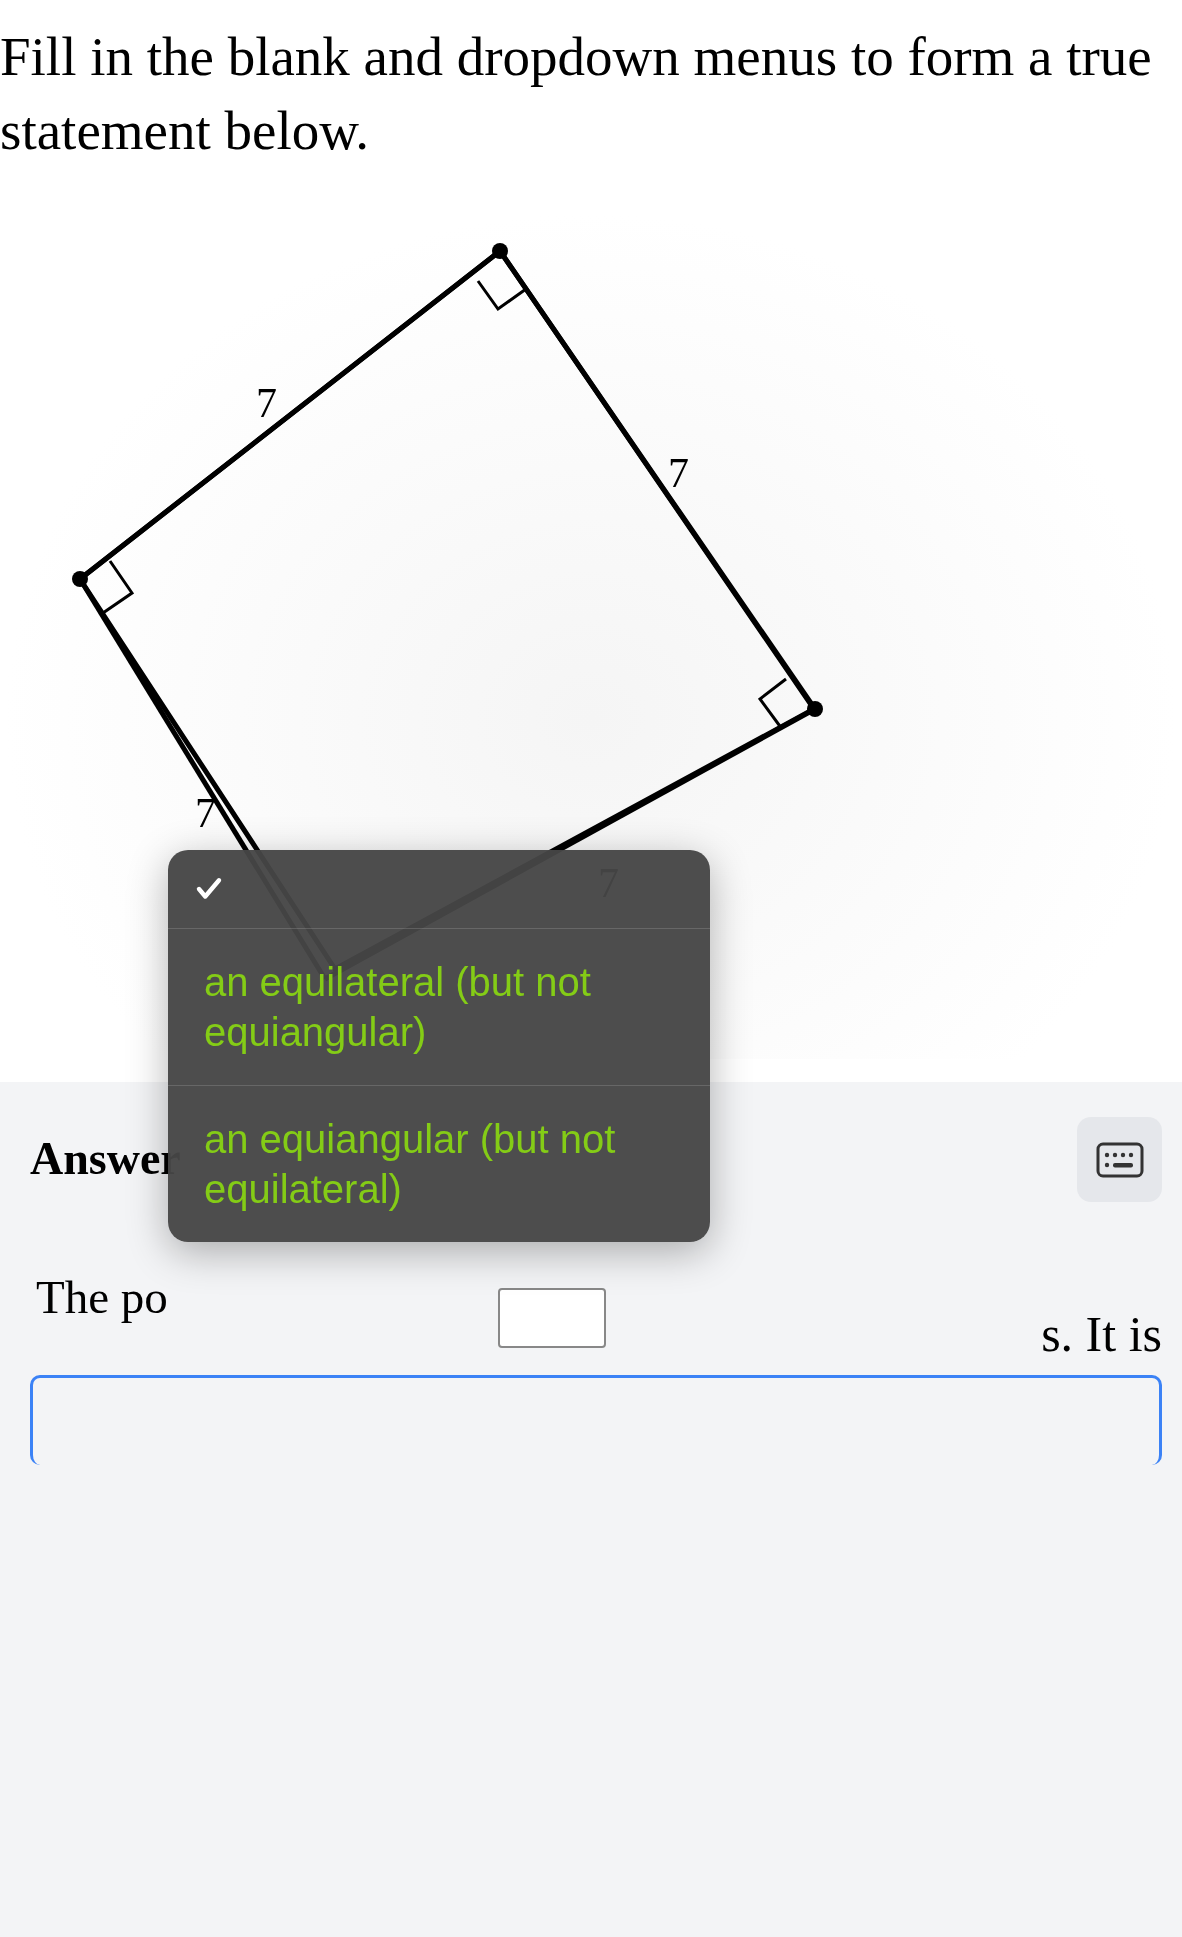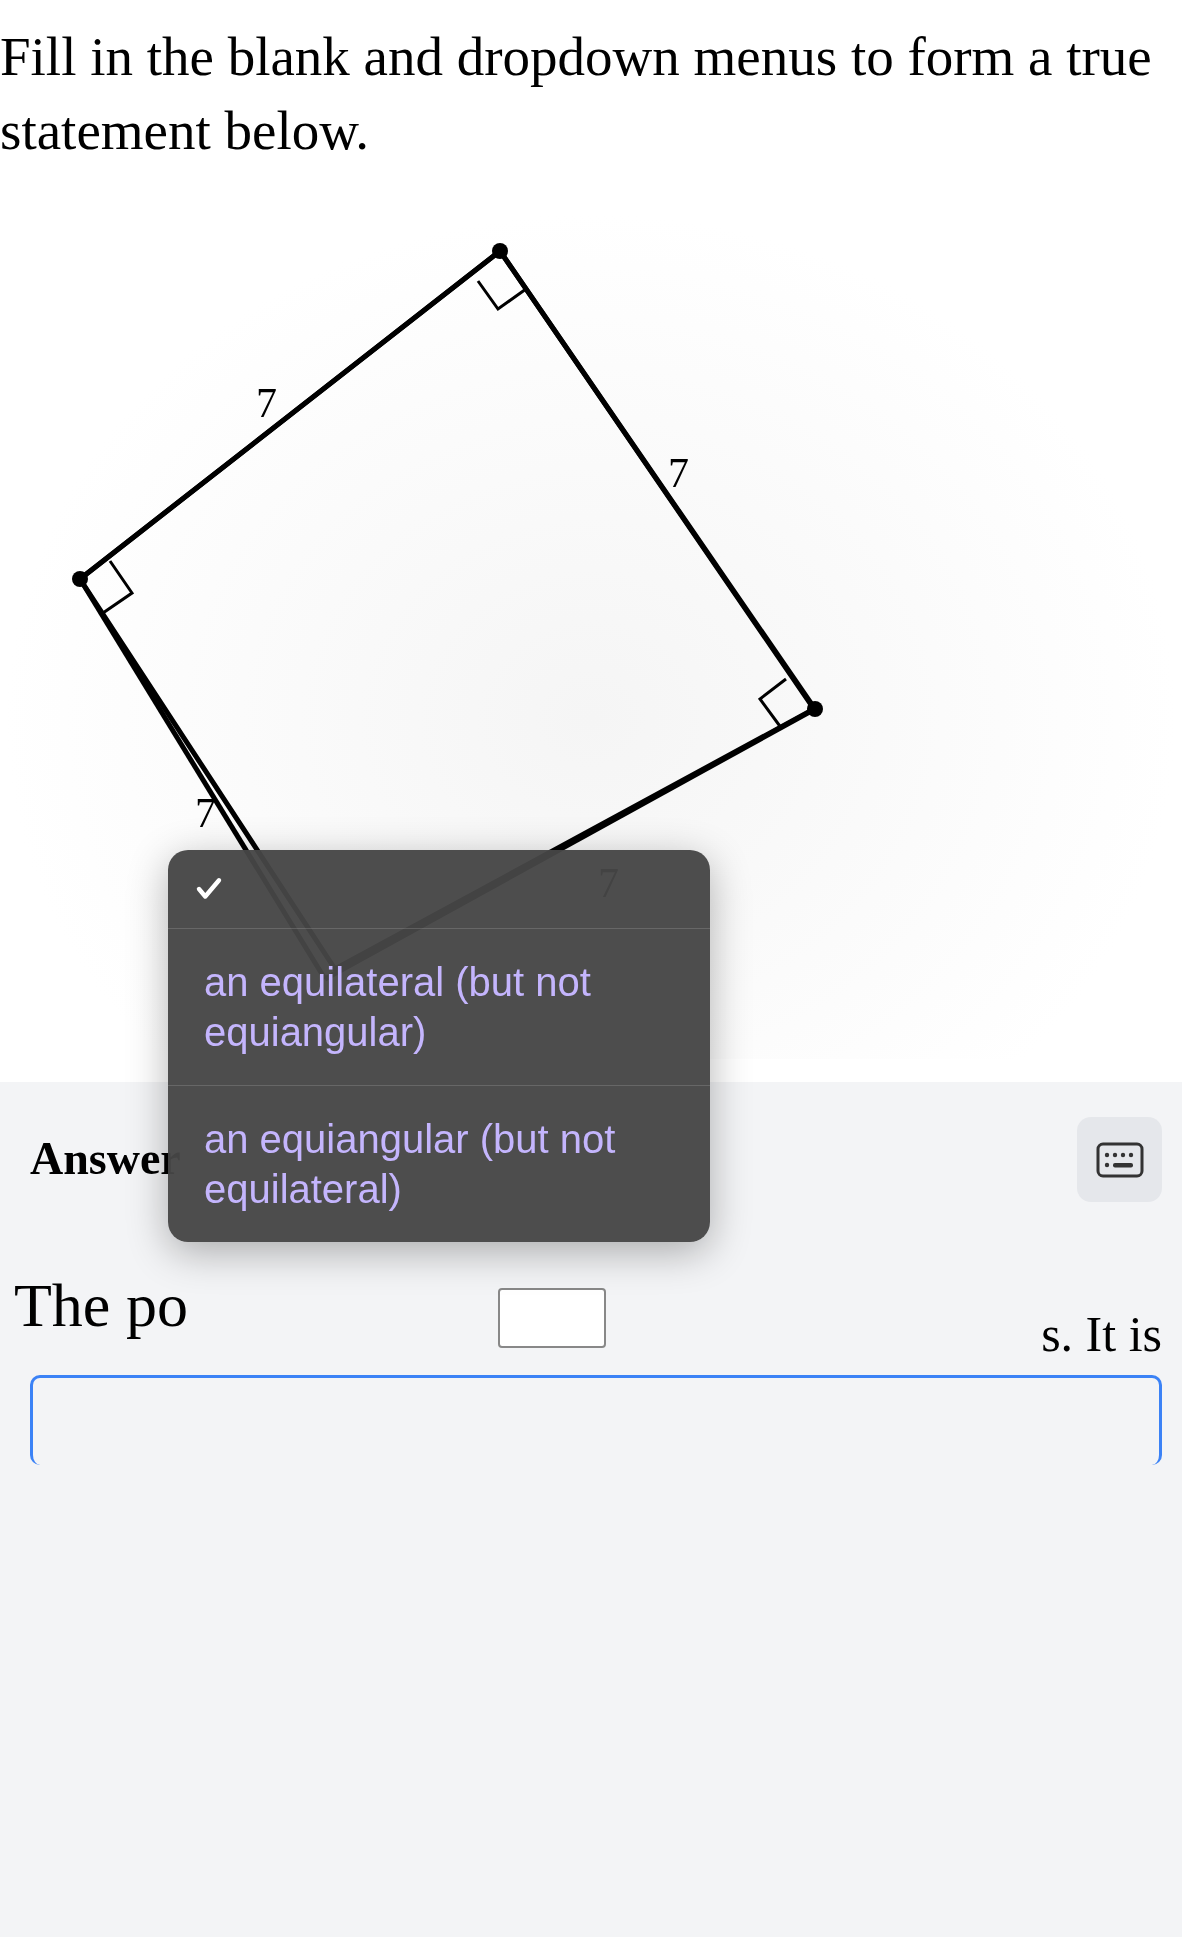--- a/index.html
+++ b/index.html
@@ -69,21 +69,21 @@
       left: 168px;
       width: 542px;
       background: rgba(70, 70, 70, 0.96);
       border-radius: 20px;
       overflow: hidden;
       box-shadow: 0 10px 40px rgba(0,0,0,0.3);
       z-index: 100;
     }
     .dropdown-item {
       padding: 28px 36px;
-      color: #c4b5fd;
+      color: #84cc16;
       font-family: -apple-system, Helvetica, Arial, sans-serif;
       font-size: 40px;
       line-height: 1.25;
       border-bottom: 1px solid rgba(255,255,255,0.15);
       cursor: pointer;
       display: flex;
       align-items: flex-start;
     }
     .dropdown-item:last-child { border-bottom: none; }
     .dropdown-item.selected {
@@ -98,21 +98,21 @@
     .bottom-outline {
       position: absolute;
       top: 1375px;
       left: 30px;
       right: 20px;
       height: 90px;
       border: 3px solid #3b82f6;
       border-radius: 10px;
       border-bottom: none;
     }
-    .sentence-start { position: absolute; left: 14px; top: 1270px; font-size: 62px; font-family: Georgia, serif; }
+    .sentence-start { position: absolute; left: 36px; top: 1270px; font-size: 47px; font-family: Georgia, serif; }
     .sentence-end { position: absolute; right: 20px; top: 1270px; font-size: 50px; font-family: Georgia, serif; margin-top: 35px; }
     .blank-box { position: absolute; left: 498px; top: 1288px; width: 108px; height: 60px; border: 2px solid #888; border-radius: 4px; background: #fff; }
   </style>
 </head>
 <body>
 
 <div class="question-text">Fill in the blank and dropdown menus to form a true statement below.</div>
 
 <div class="figure-area">
   <svg class="figure-svg" width="1182" height="850">

